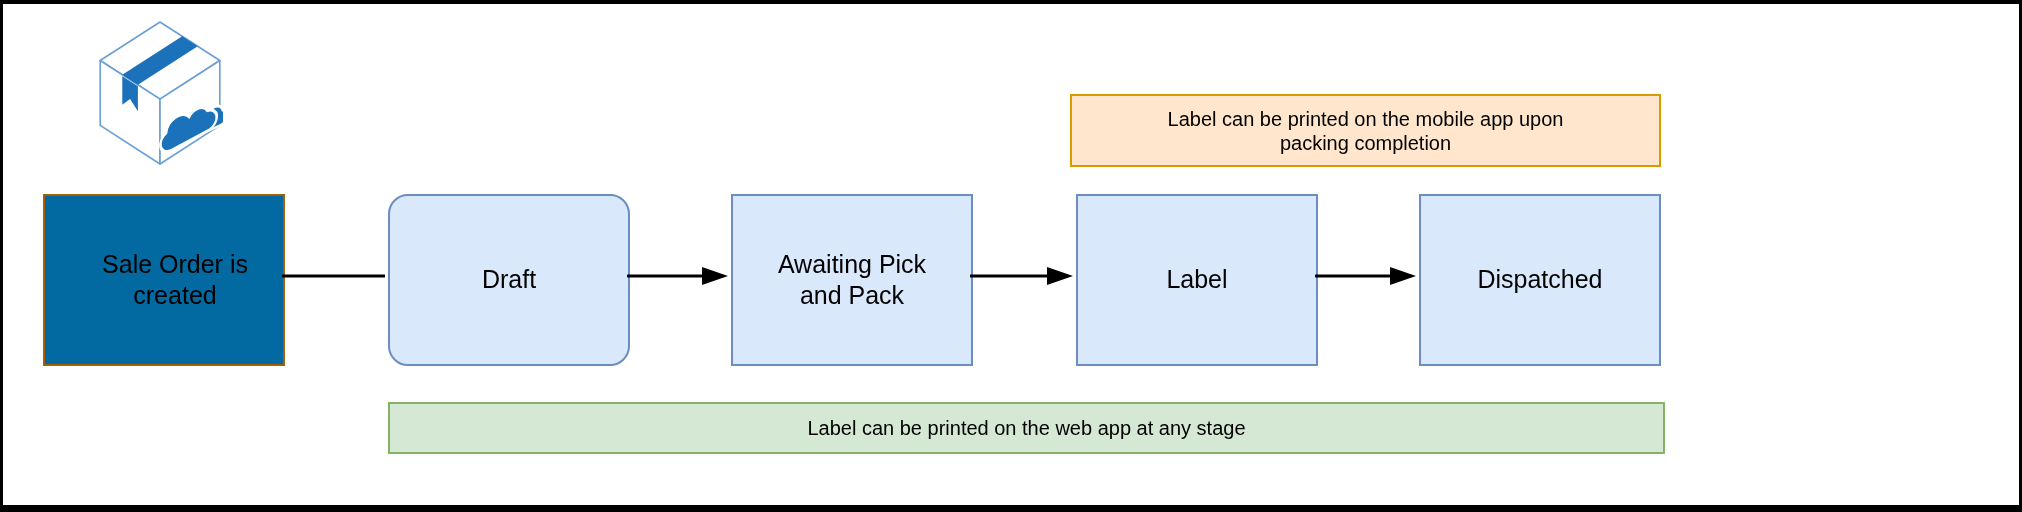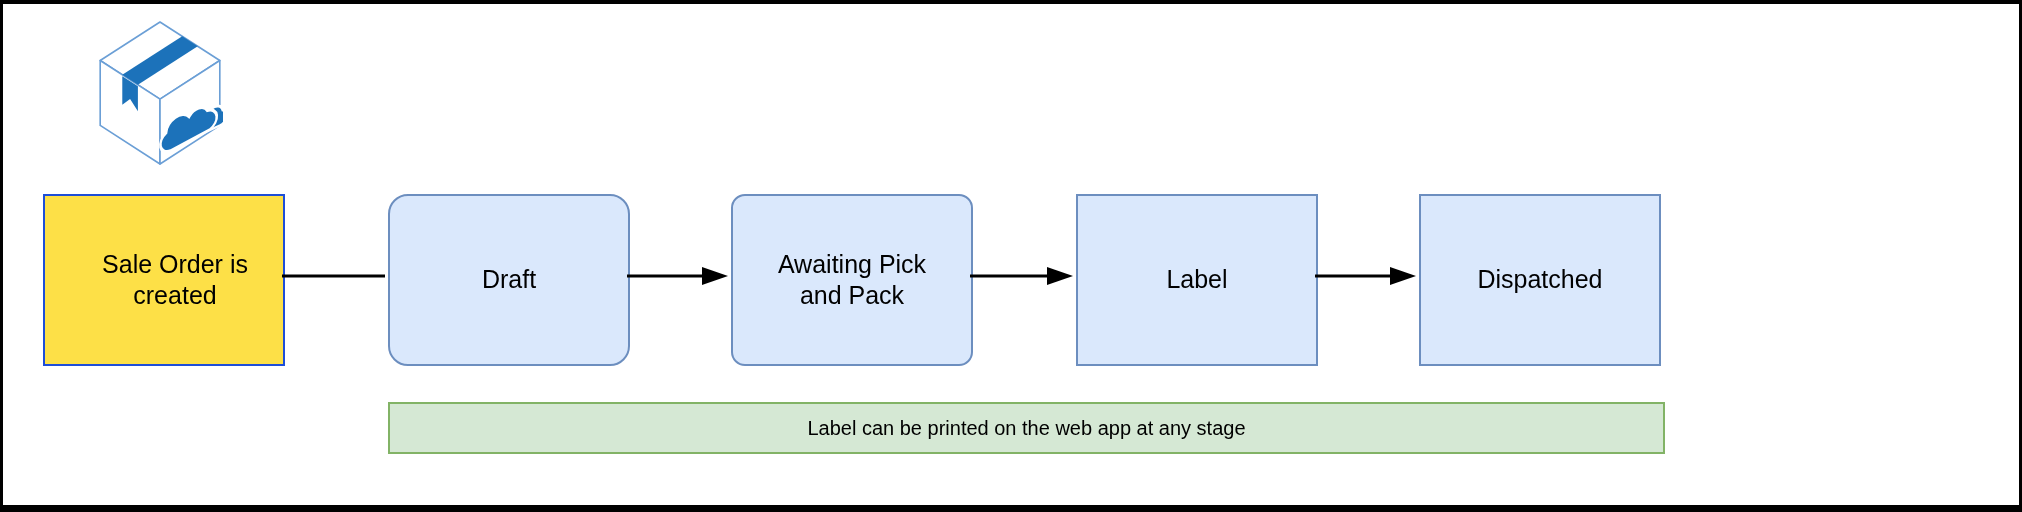--- a/index.html
+++ b/index.html
@@ -34,25 +34,25 @@
     height: 172px;
     width: 242px;
     display: flex;
     align-items: center;
     justify-content: center;
     text-align: center;
     font-size: 25px;
     line-height: 1.25;
   }
   .node-label { max-width: 178px; }
-  .node-purple { background: #fde047; border: 2px solid #1d4ed8; padding-left: 22px; }
+  .node-purple { background: #0369a1; border: 2px solid #a16207; padding-left: 22px; }
   .node-blue   { background: #dae8fc; border: 2px solid #6c8ebf; }
   .n1 { left: 40px; }
   .n2 { left: 385px; border-radius: 20px; }
-  .n3 { left: 728px; border-radius: 14px; }
+  .n3 { left: 728px; }
   .n4 { left: 1073px; }
   .n5 { left: 1416px; }
 
   
   .connectors {
     position: absolute;
     left: 0; top: 0;
     width: 2016px;
     height: 501px;
     pointer-events: none;
@@ -99,20 +99,23 @@
       <path d="M24.8,54.1 L83.9,16.1 L99.2,25.9 L40.2,63.9 Z"></path>
       <path d="M24.8,55.5 L40.2,65.3 L40.2,90 L32.5,78 L24.8,83.5 Z"></path>
     </g>
 
     <g transform="translate(92,104) skewY(-24)">
       <path fill="#1c72ba" stroke="#ffffff" stroke-width="2.6" d="M6,2 a9.5,9.5 0 0 1 15,-9 a8,8 0 0 1 11,6 a7.5,7.5 0 0 1 -3,14 L8,13 Z"></path>
       <path fill="#1c72ba" stroke="#ffffff" stroke-width="2.6" d="M-20,16 a10,10 0 0 1 -4,-19 a12.5,12.5 0 0 1 23,-6 a10.5,10.5 0 0 1 18,2 a10,10 0 0 1 2,19.5 Z"></path>
     </g>
   </svg>
 
+  <div class="note note-mobile">
+    <span class="note-text">Label can be printed on the mobile app upon packing completion</span>
+  </div>
 
   <div class="node node-purple n1">
     <span class="node-label">Sale Order is created</span>
   </div>
   <div class="node node-blue n2">
     <span class="node-label">Draft</span>
   </div>
   <div class="node node-blue n3">
     <span class="node-label">Awaiting Pick and Pack</span>
   </div>

